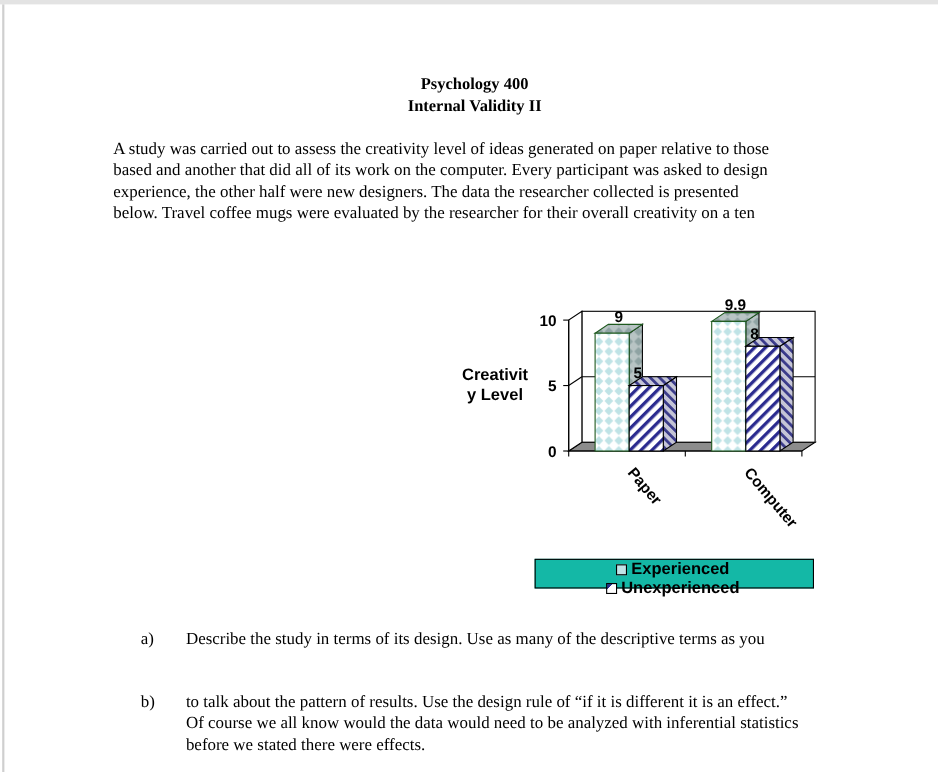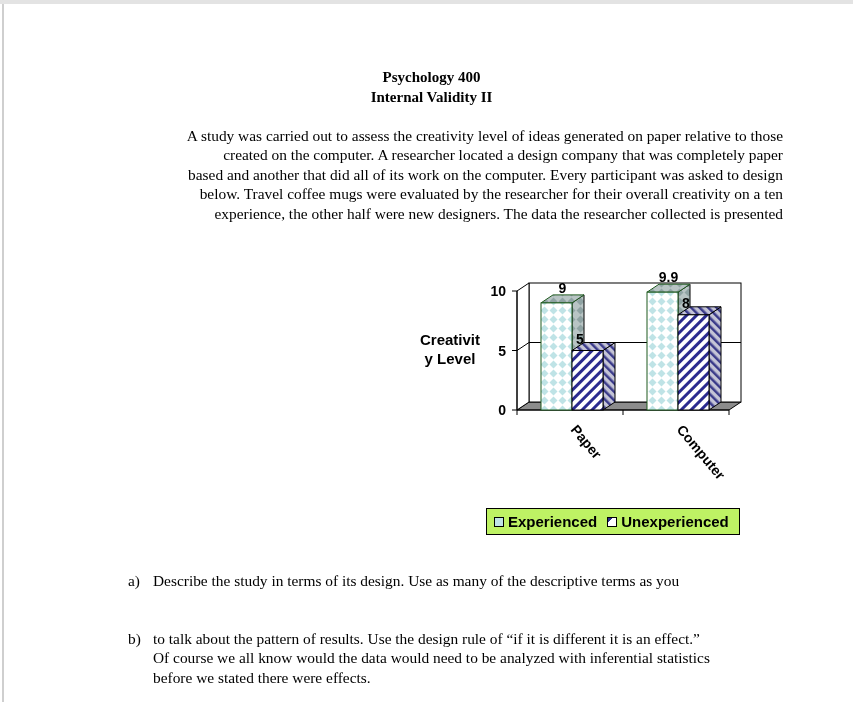--- a/index.html
+++ b/index.html
@@ -6,55 +6,54 @@
   body {
     width: 853px; height: 702px; overflow: hidden;
     background: #ffffff; position: relative;
     font-family: "Liberation Serif", serif; color: #000;
   }
   .topband { position: absolute; left: 0; top: 0; width: 853px; height: 4px; background: #e3e3e3; }
   .leftedge { position: absolute; left: 2px; top: 4px; width: 2px; height: 698px; background: #cfcfcf; }
   .title { position: absolute; left: 0; width: 863px; text-align: center; font-weight: bold; font-size: 15px; line-height: 20px; }
   .t1 { top: 67px; }
   .t2 { top: 87px; }
-  .para { position: absolute; left: 103px; top: 126px; width: 680px; font-size: 15.4px; line-height: 19.4px; text-align: right; }
+  .para { position: absolute; left: 103px; top: 126px; width: 680px; font-size: 15.4px; line-height: 19.4px; }
   .para span { display: block; white-space: nowrap; }
   .q { position: absolute; left: 128px; font-size: 15.4px; line-height: 19.4px; }
   .q .lbl { position: absolute; left: 0; top: 0; }
   .q .body { position: absolute; left: 25px; top: 0; white-space: nowrap; }
-  .q .body span { display: block; }
+  .q .body span { display: block; margin-left: 16px; }
   .qa { top: 571px; }
   .qb { top: 629px; }
   #chart { position: absolute; left: 0; top: 0; }
   .legend {
     position: absolute; left: 486px; top: 508px; width: 254px; height: 27px;
-    border: 1px solid #000; box-sizing: border-box; background: #bef264;
+    border: 1px solid #000; box-sizing: border-box; background: #14b8a6;
     font-family: "Liberation Sans", sans-serif; font-weight: bold; font-size: 15px;
-    display: flex; align-items: center; padding-left: 7px;
+    display: flex; align-items: center; padding-left: 7px; flex-direction: column;
   }
   .legend .item { display: flex; align-items: center; margin-right: 10px; }
   .legend .sw { width: 8px; height: 8px; border: 1px solid #000; margin-right: 4px; }
   .sw.exp { background: #bfe3e6; }
   .sw.unexp { background: linear-gradient(135deg, #2b2b8f 0 30%, #fff 30% 100%); }
 </style>
 </head>
 <body>
 
 <div class="topband"></div>
 <div class="leftedge"></div>
 
 <div class="title t1">Psychology 400</div>
 <div class="title t2">Internal Validity II</div>
 
 <div class="para">
   <span>A study was carried out to assess the creativity level of ideas generated on paper relative to those</span>
-  <span>created on the computer.  A researcher located a design company that was completely paper</span>
   <span>based and another that did all of its work on the computer.  Every participant was asked to design</span>
+  <span>experience, the other half were new designers.  The data the researcher collected is presented</span>
   <span>below.  Travel coffee mugs were evaluated by the researcher for their overall creativity on a ten</span>
-  <span>experience, the other half were new designers.  The data the researcher collected is presented</span>
 </div>
 
 <svg id="chart" width="853" height="702">
   <defs>
     <pattern id="diamonds" width="9" height="9" patternUnits="userSpaceOnUse">
       <rect width="9" height="9" fill="#ffffff"></rect>
       <path d="M4.5 0.5 L8.5 4.5 L4.5 8.5 L0.5 4.5 Z" fill="#bfe3e6"></path>
     </pattern>
     <pattern id="diamondsDark" width="9" height="9" patternUnits="userSpaceOnUse">
       <rect width="9" height="9" fill="#b8c4c4"></rect>

